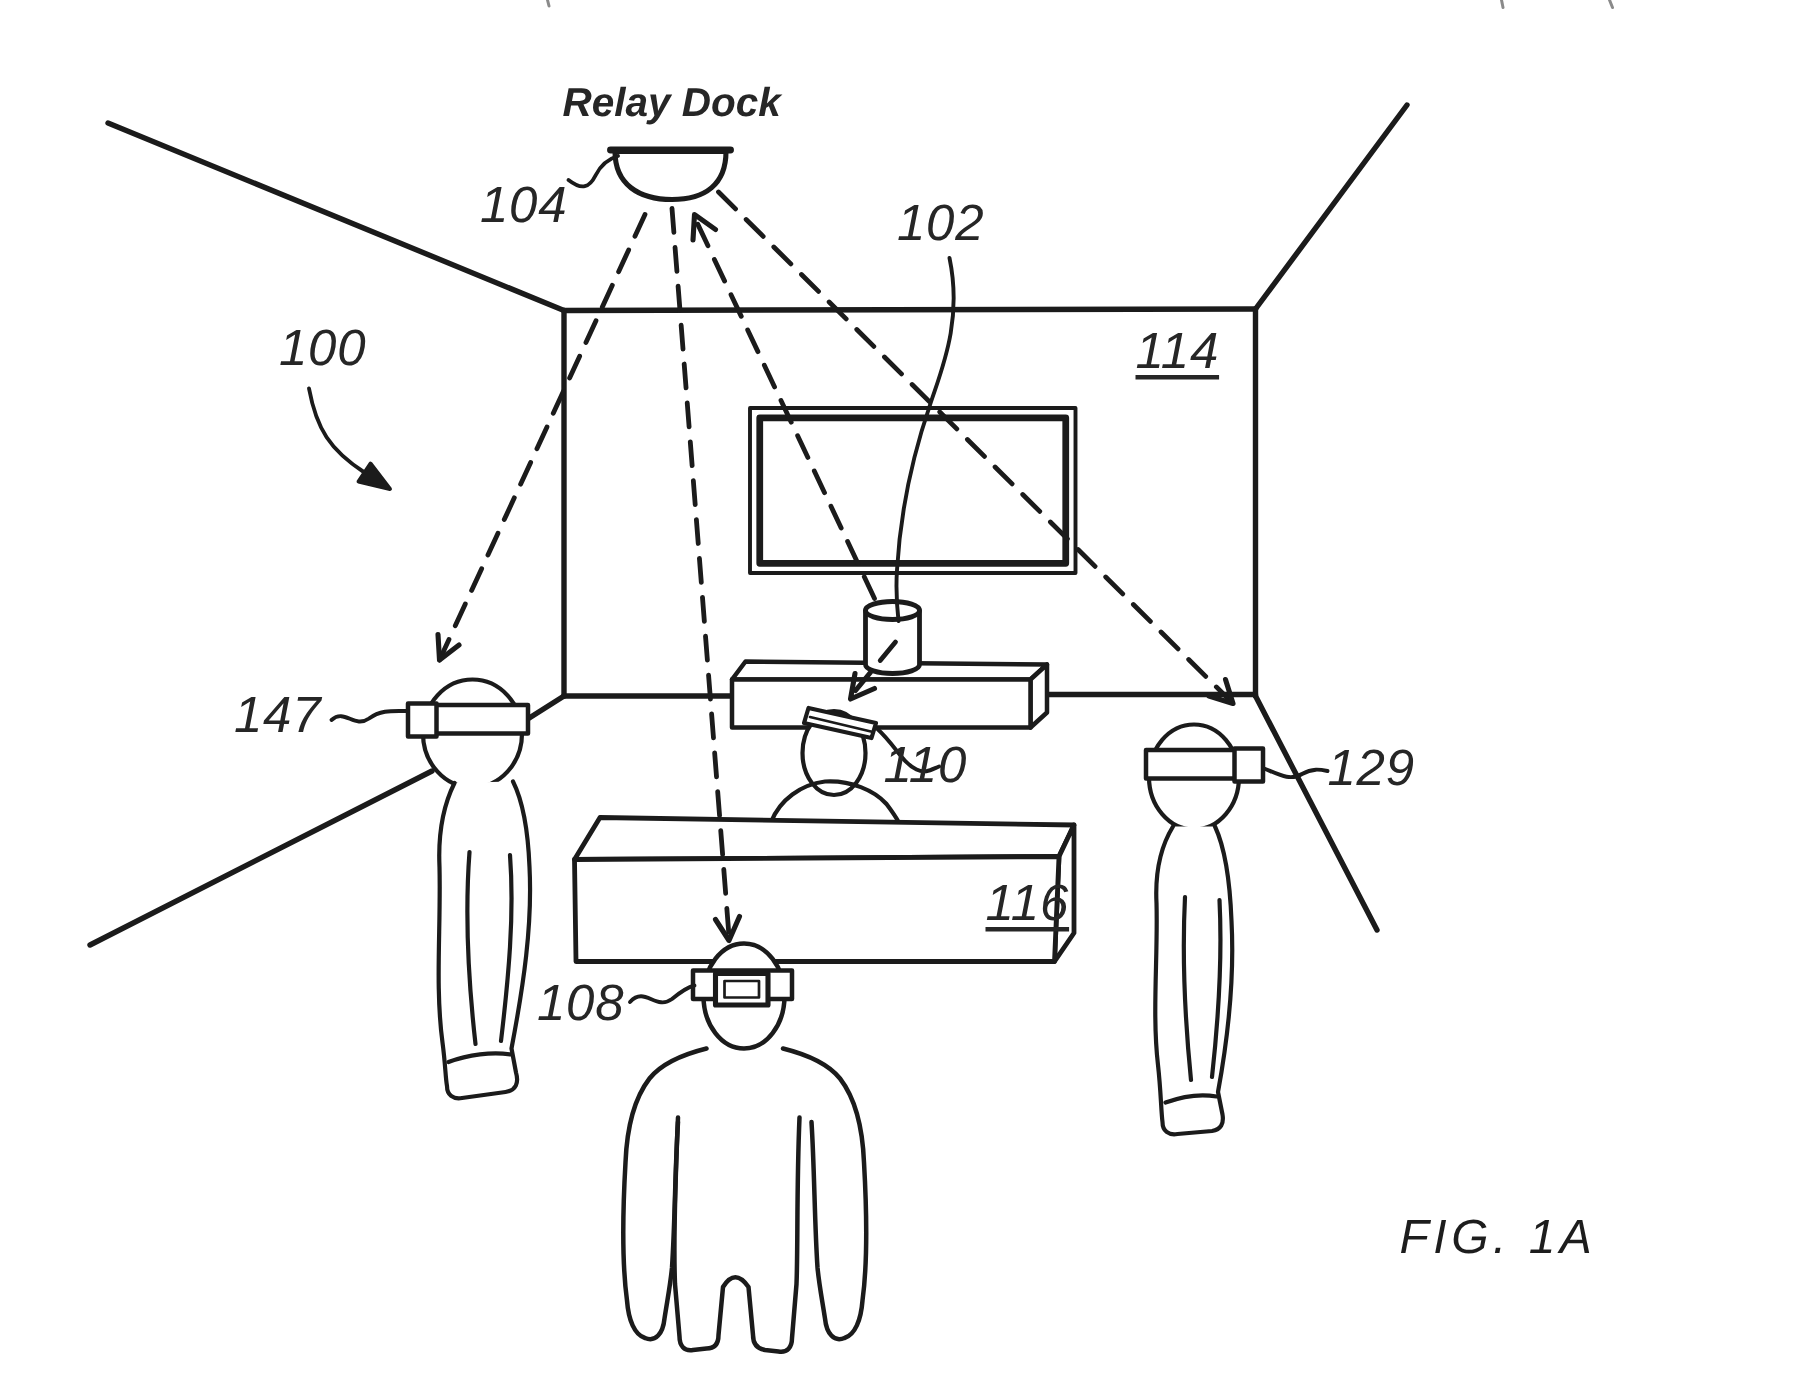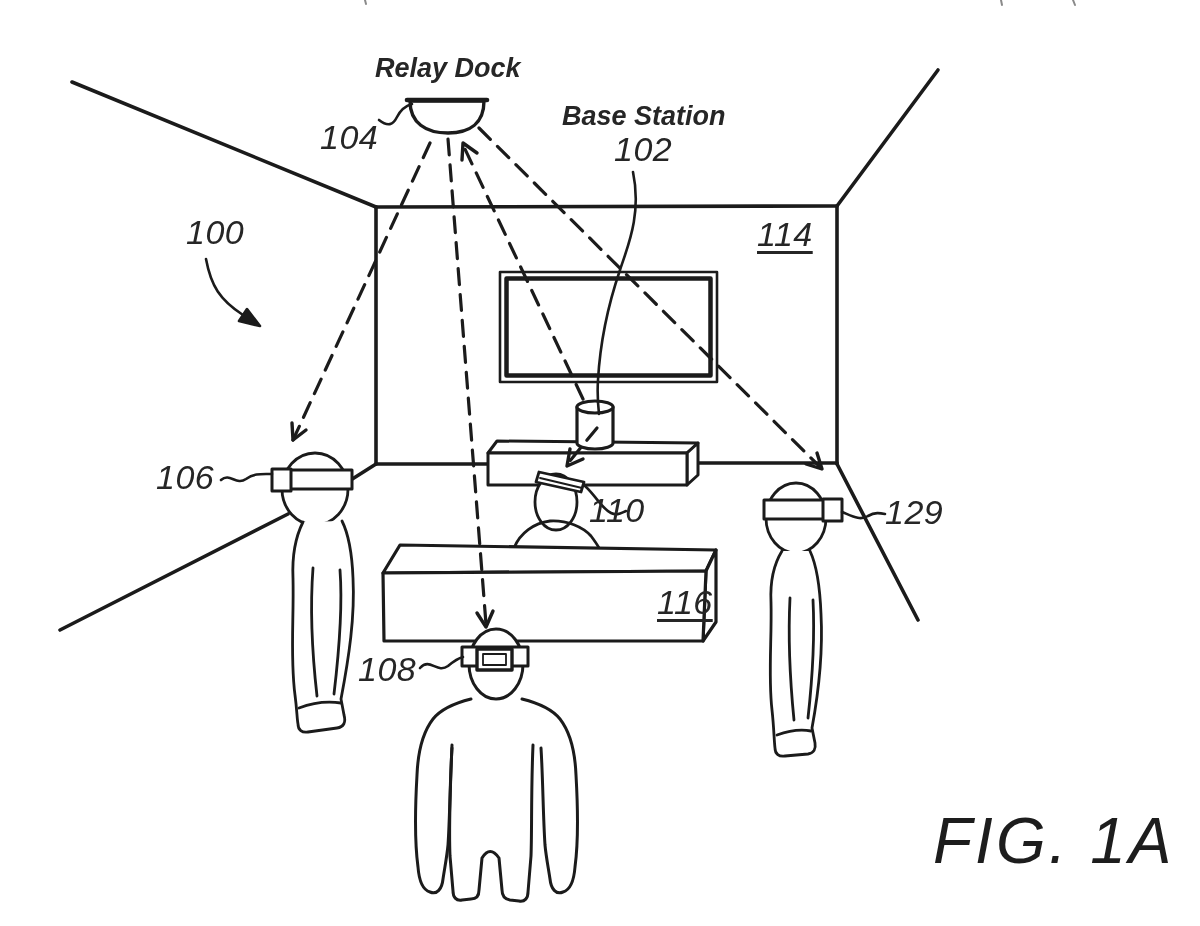--- a/index.html
+++ b/index.html
@@ -8,21 +8,21 @@
     font-family:"Liberation Sans", sans-serif;color:#222;
   }
   .stage svg{position:absolute;left:0;top:0;}
   .lbl{
     position:absolute;font-style:italic;color:#262626;white-space:nowrap;
     line-height:1.05;letter-spacing:0.5px;
   }
   .ref{font-size:34px;}
   .name{font-size:27px;font-weight:bold;letter-spacing:0px;}
   .uline{text-decoration:underline;text-decoration-thickness:2.5px;text-underline-offset:5px;text-align:center;}
-  .figtitle{font-size:64px;letter-spacing:3px;color:#1d1d1d;}
+  .figtitle{font-size:32px;letter-spacing:3px;color:#1d1d1d;}
 </style>
 </head>
 <body>
 
 <div class="stage">
 
   <svg width="1200" height="926" viewBox="0 0 1200 926">
     <g fill="none" stroke="#1b1b1b" stroke-linecap="round" stroke-linejoin="round">
 
       <g stroke="#8a8a8a" stroke-width="2">
@@ -126,26 +126,25 @@
         <path d="M 842,512 C 852,516 860,521 868,516 C 875,512 880,513 885,514"></path>
         <path d="M 206,259 C 211,286 220,300 243,315"></path>
         <polygon points="260,326 239,321 247,309" fill="#1b1b1b"></polygon>
       </g>
     </g>
   </svg>
 
   <div class="lbl name" style="left:375px;top:54px;">Relay Dock</div>
   <div class="lbl ref" style="left:320px;top:100px;margin-top:20px;">104</div>
 
-  <div class="lbl name" style="left:562px;top:102px;">Base Station</div>
-  <div class="lbl ref" style="left:614px;top:132px;">102</div>
+  <div class="lbl ref" style="left:598px;top:132px;">102</div>
 
   <div class="lbl ref" style="left:186px;top:215px;">100</div>
   <div class="lbl ref uline" style="left:757px;top:217px;">114</div>
 
-  <div class="lbl ref" style="left:156px;top:460px;">106</div>
+  <div class="lbl ref" style="left:156px;top:460px;">147</div>
   <div class="lbl ref" style="left:589px;top:493px;">110</div>
   <div class="lbl ref" style="left:885px;top:495px;">129</div>
   <div class="lbl ref uline" style="left:621px;top:585px;margin-left:36px;">116</div>
   <div class="lbl ref" style="left:358px;top:652px;">108</div>
 
   <div class="lbl figtitle" style="left:933px;top:808px;">FIG. 1A</div>
 </div>
 
 </body></html>

